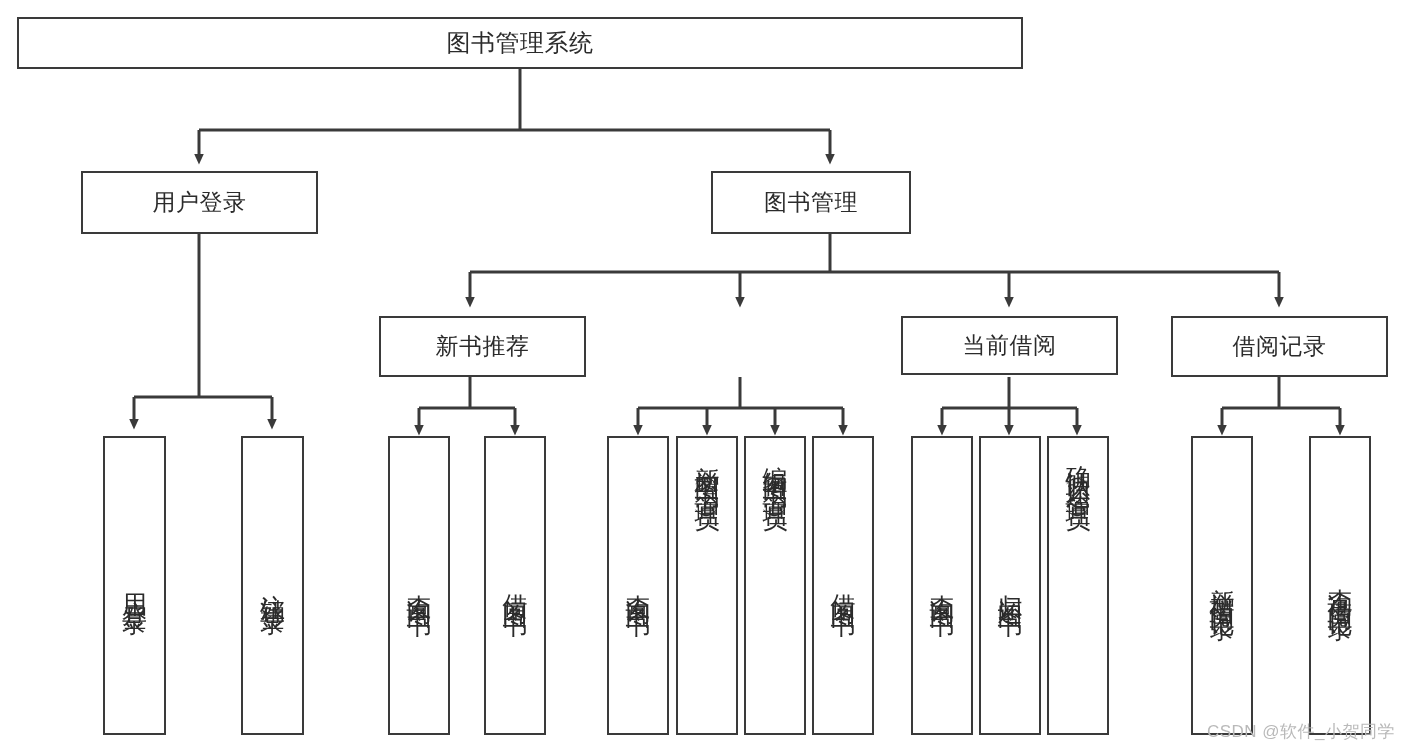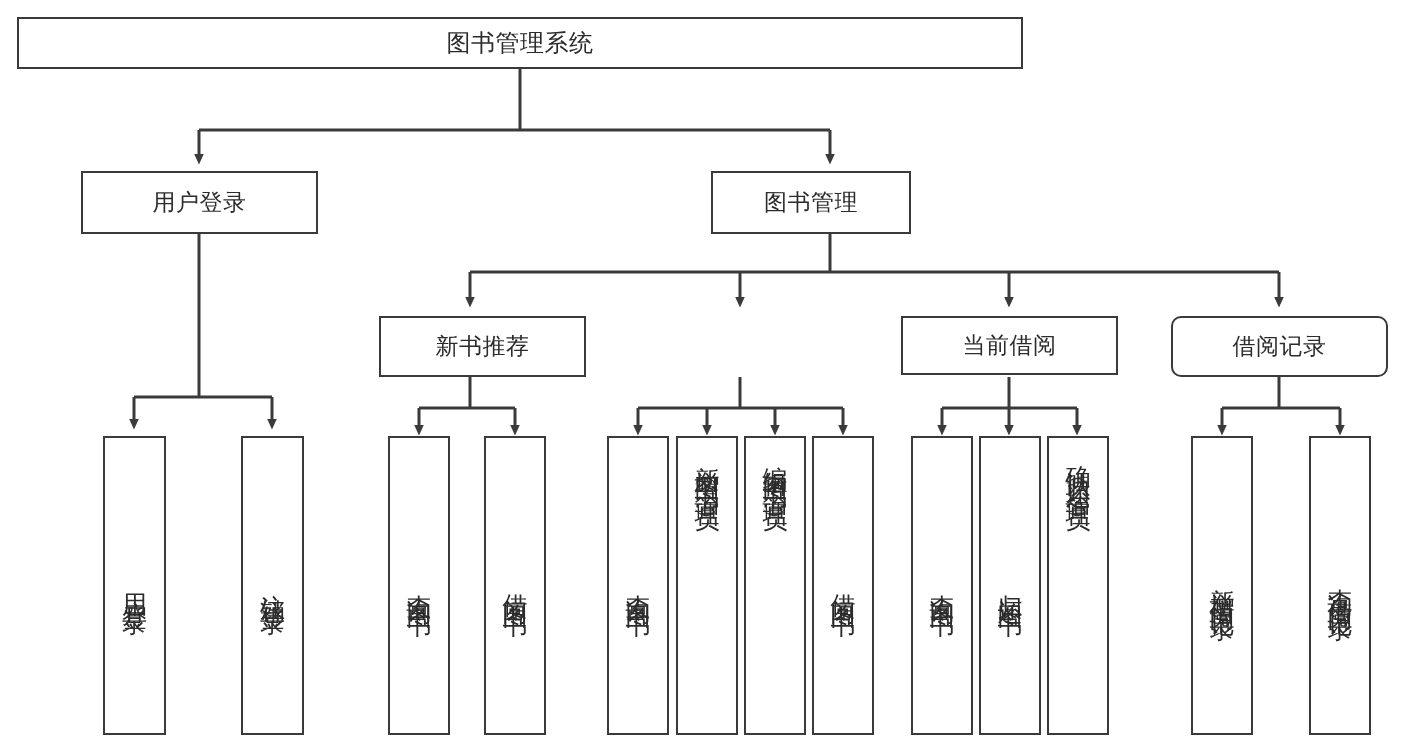--- a/index.html
+++ b/index.html
@@ -144,21 +144,21 @@
   <div class="node h" style="left:711px; top:171px; width:200px; height:63px;">
     <span class="node-label">图书管理</span>
   </div>
 
   <div class="node h" style="left:363px; top:316px; width:207px; height:61px;margin-left:16px;">
     <span class="node-label">新书推荐</span>
   </div>
   <div class="node h" style="left:901px; top:316px; width:217px; height:59px;">
     <span class="node-label">当前借阅</span>
   </div>
-  <div class="node h" style="left:1171px; top:316px; width:217px; height:61px;border-radius:10px;">
+  <div class="node h" style="left:1171px; top:316px; width:217px; height:61px;">
     <span class="node-label">借阅记录</span>
   </div>
 
   <div class="node v align-mid" style="left:103px; top:436px; width:63px; height:299px;">
     <span class="node-label">用户登录</span>
   </div>
   <div class="node v align-mid" style="left:241px; top:436px; width:63px; height:299px;">
     <span class="node-label">注销登录</span>
   </div>
 
@@ -192,14 +192,15 @@
     <span class="node-label">确认归还（管理员）</span>
   </div>
 
   <div class="node v align-mid" style="left:1191px; top:436px; width:62px; height:299px;">
     <span class="node-label">新增借阅记录</span>
   </div>
   <div class="node v align-mid" style="left:1309px; top:436px; width:62px; height:299px;">
     <span class="node-label">查询借阅记录</span>
   </div>
 
+  <div class="watermark">CSDN @软件_小贺同学</div>
 
 </div>
 
 </body></html>

